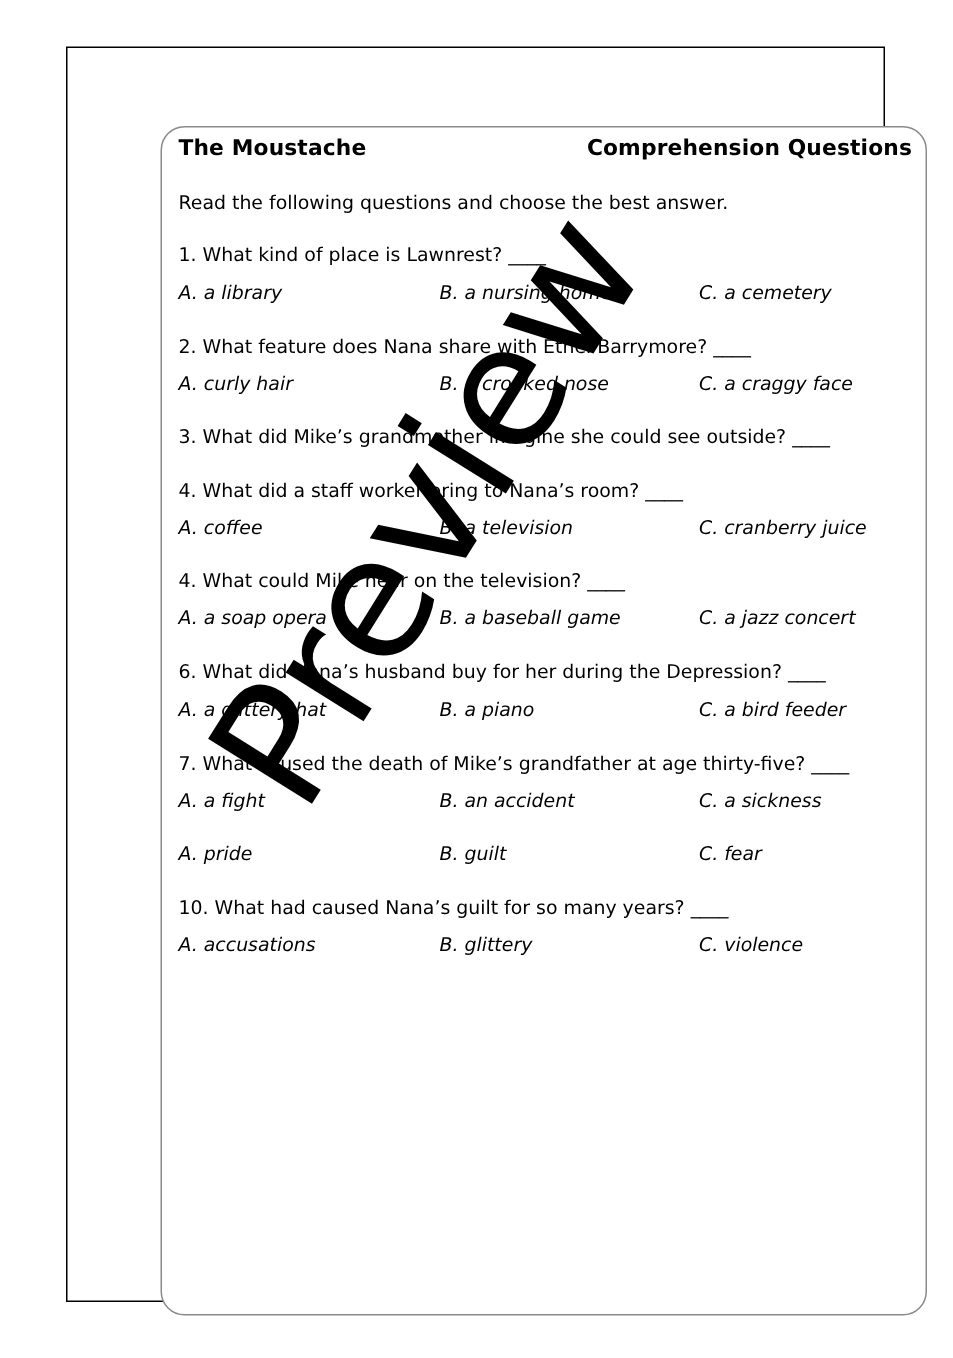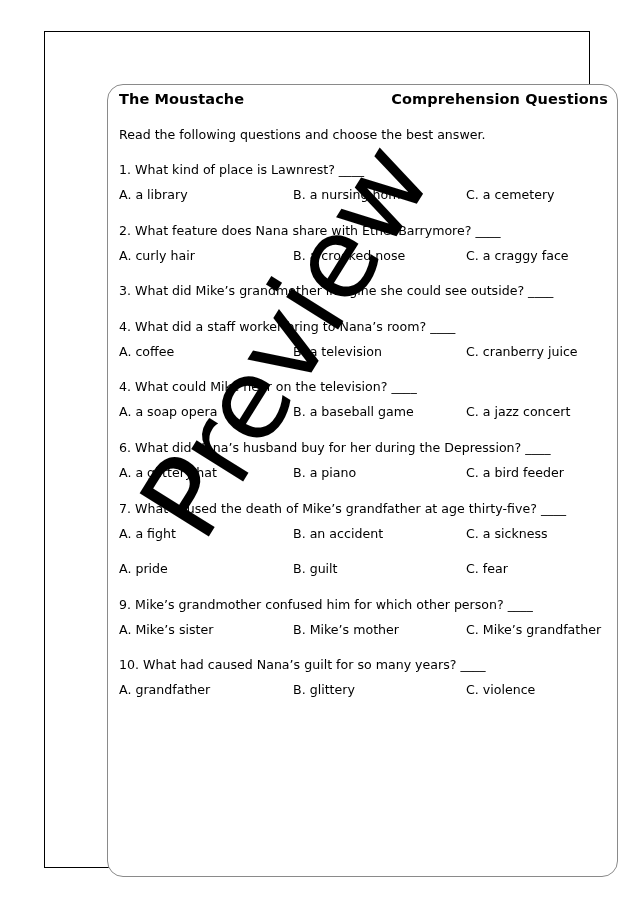--- a/index.html
+++ b/index.html
@@ -86,20 +86,21 @@
   }
   .question-text {
     font-size: 12.6px;
     line-height: 17px;
     white-space: nowrap;
   }
   .choices {
     position: relative;
     height: 17px;
     margin-top: 8px;
+    font-style: italic;
   }
   .choice {
     position: absolute;
     font-size: 12.6px;
     line-height: 17px;
     white-space: nowrap;
   }
   .choice-a { left: 0px; }
   .choice-b { left: 174px; }
   .choice-c { left: 347px; }
@@ -193,31 +194,23 @@
             </div>
           </div>
           <div class="question-block">
             <div class="choices">
               <div class="choice choice-a">A. pride</div>
               <div class="choice choice-b">B. guilt</div>
               <div class="choice choice-c">C. fear</div>
             </div>
           </div>
           <div class="question-block">
-            <div class="question-text">9. Mike’s grandmother confused him for which other person? ____</div>
-            <div class="choices">
-              <div class="choice choice-a">A. Mike’s sister</div>
-              <div class="choice choice-b">B. Mike’s mother</div>
-              <div class="choice choice-c">C. Mike’s grandfather</div>
-            </div>
-          </div>
-          <div class="question-block">
             <div class="question-text">10. What had caused Nana’s guilt for so many years? ____</div>
             <div class="choices">
-              <div class="choice choice-a">A. grandfather</div>
+              <div class="choice choice-a">A. accusations</div>
               <div class="choice choice-b">B. glittery</div>
               <div class="choice choice-c">C. violence</div>
             </div>
           </div>
         </div>
 
     </div>
   </div>
 </div>
 

